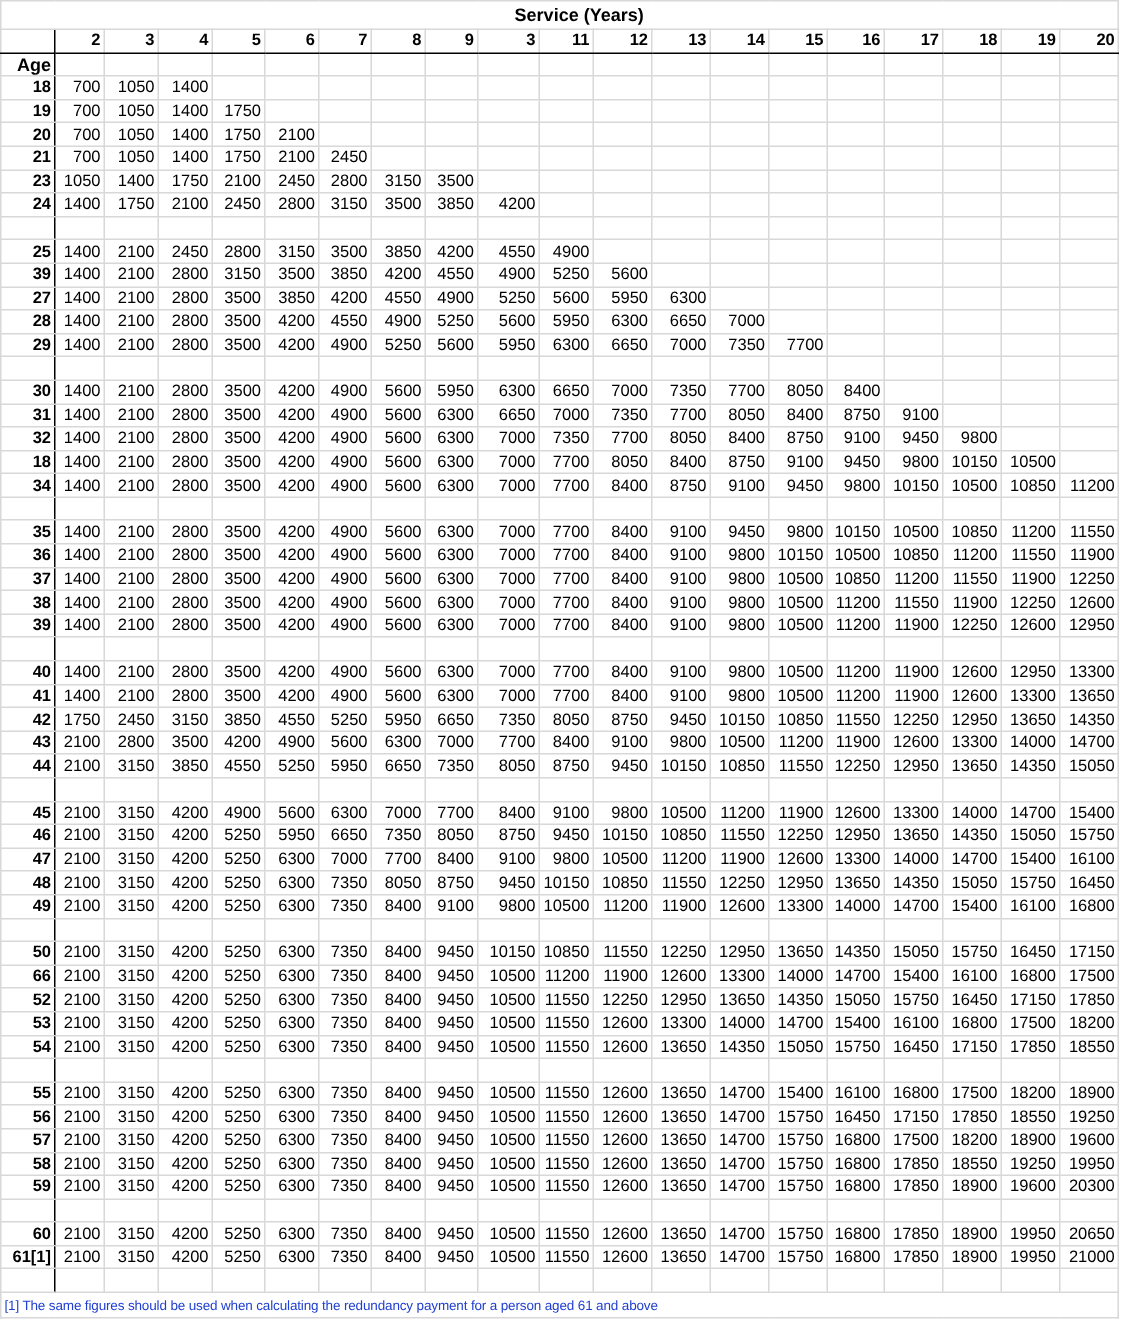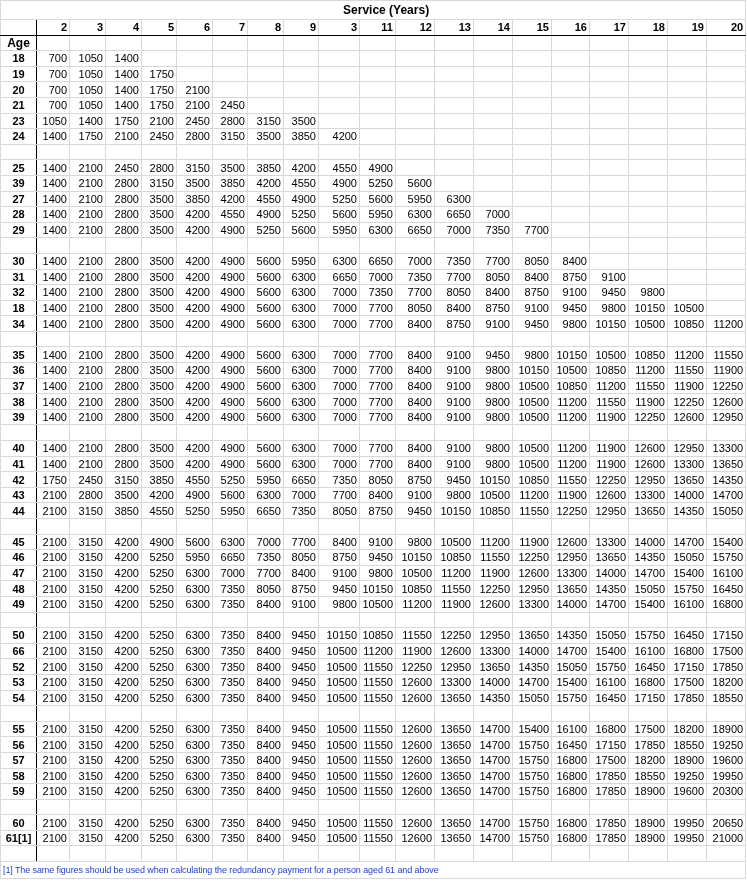--- a/index.html
+++ b/index.html
@@ -6,21 +6,21 @@
   body { width: 747px; height: 889px; overflow: hidden; font-family: "Liberation Sans", sans-serif; font-size: 11px; color: #000; }
   #sheet { position: relative; width: 747px; }
   table { border-collapse: collapse; table-layout: fixed; width: 746px; }
   col.c-age { width: 36px; }
   col.c2 { width: 33px; } col.c3 { width: 36px; } col.c4 { width: 36px; } col.c5 { width: 35px; }
   col.c6 { width: 36px; } col.c7 { width: 35px; } col.c8 { width: 36px; } col.c9 { width: 35px; }
   col.c10 { width: 41px; } col.c11 { width: 36px; } col.c12 { width: 39px; } col.c13 { width: 39px; }
   col.c14 { width: 39px; } col.c15 { width: 39px; } col.c16 { width: 38px; } col.c17 { width: 39px; }
   col.c18 { width: 39px; } col.c19 { width: 39px; } col.c20 { width: 39px; }
   td { border: 1px solid #d8d8d8; height: 14.6px; padding: 0 2px; text-align: right; white-space: nowrap; overflow: hidden; line-height: 14px; }
-  td.age { text-align: center; font-weight: bold; border-right: 1.5px solid #000; padding-left: 2px; }
+  td.age { text-align: right; font-weight: bold; border-right: 1.5px solid #000; padding-left: 2px; }
   tr.title td { height: 18px; }
   tr.title td.title-cell { text-align: center; font-weight: bold; font-size: 12px; border-bottom: 1px solid #d8d8d8; padding-left: 28px; }
   tr.hdr td { font-weight: bold; border-bottom: 1.5px solid #000; }
   tr.hdr td.age { border-right: 1.5px solid #000; }
   tr.agehdr td.age { font-size: 12px; }
   tr.blank td { height: 14.6px; }
   tr.foot td { text-align: left; color: #1f3fd0; font-size: 9px; height: 16px; letter-spacing: -0.1px; }
 </style>
 </head>
 <body>

